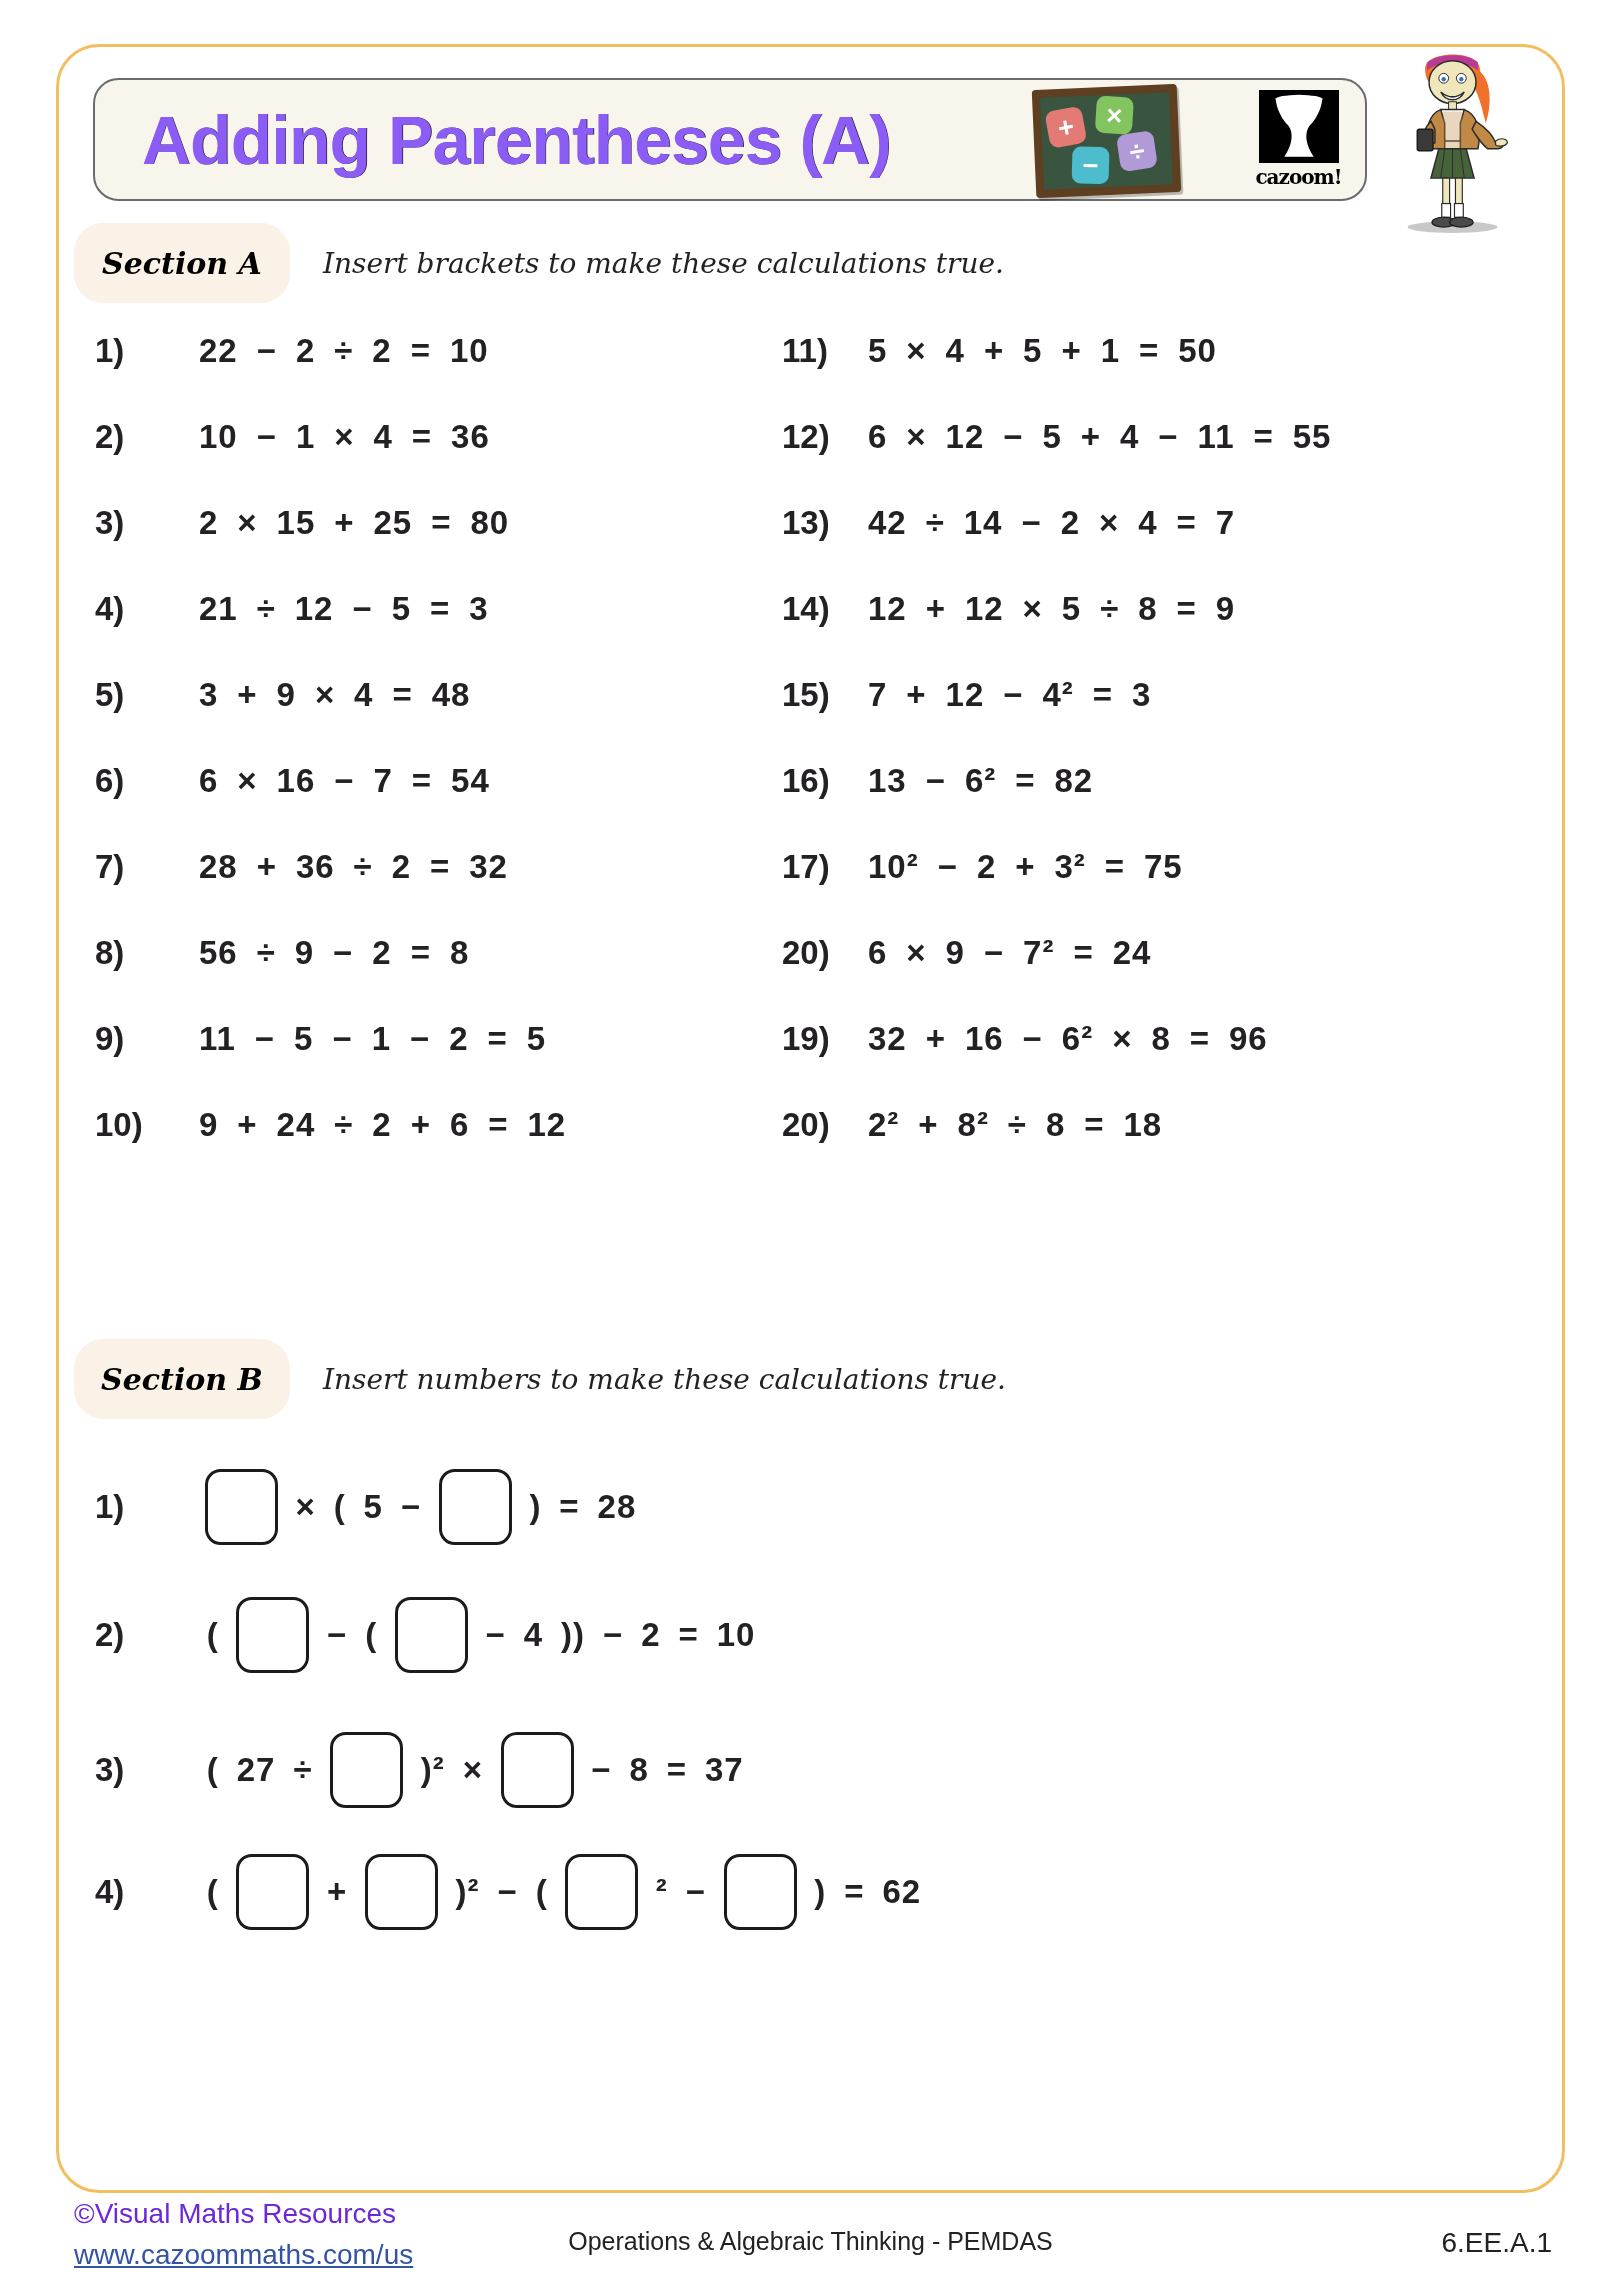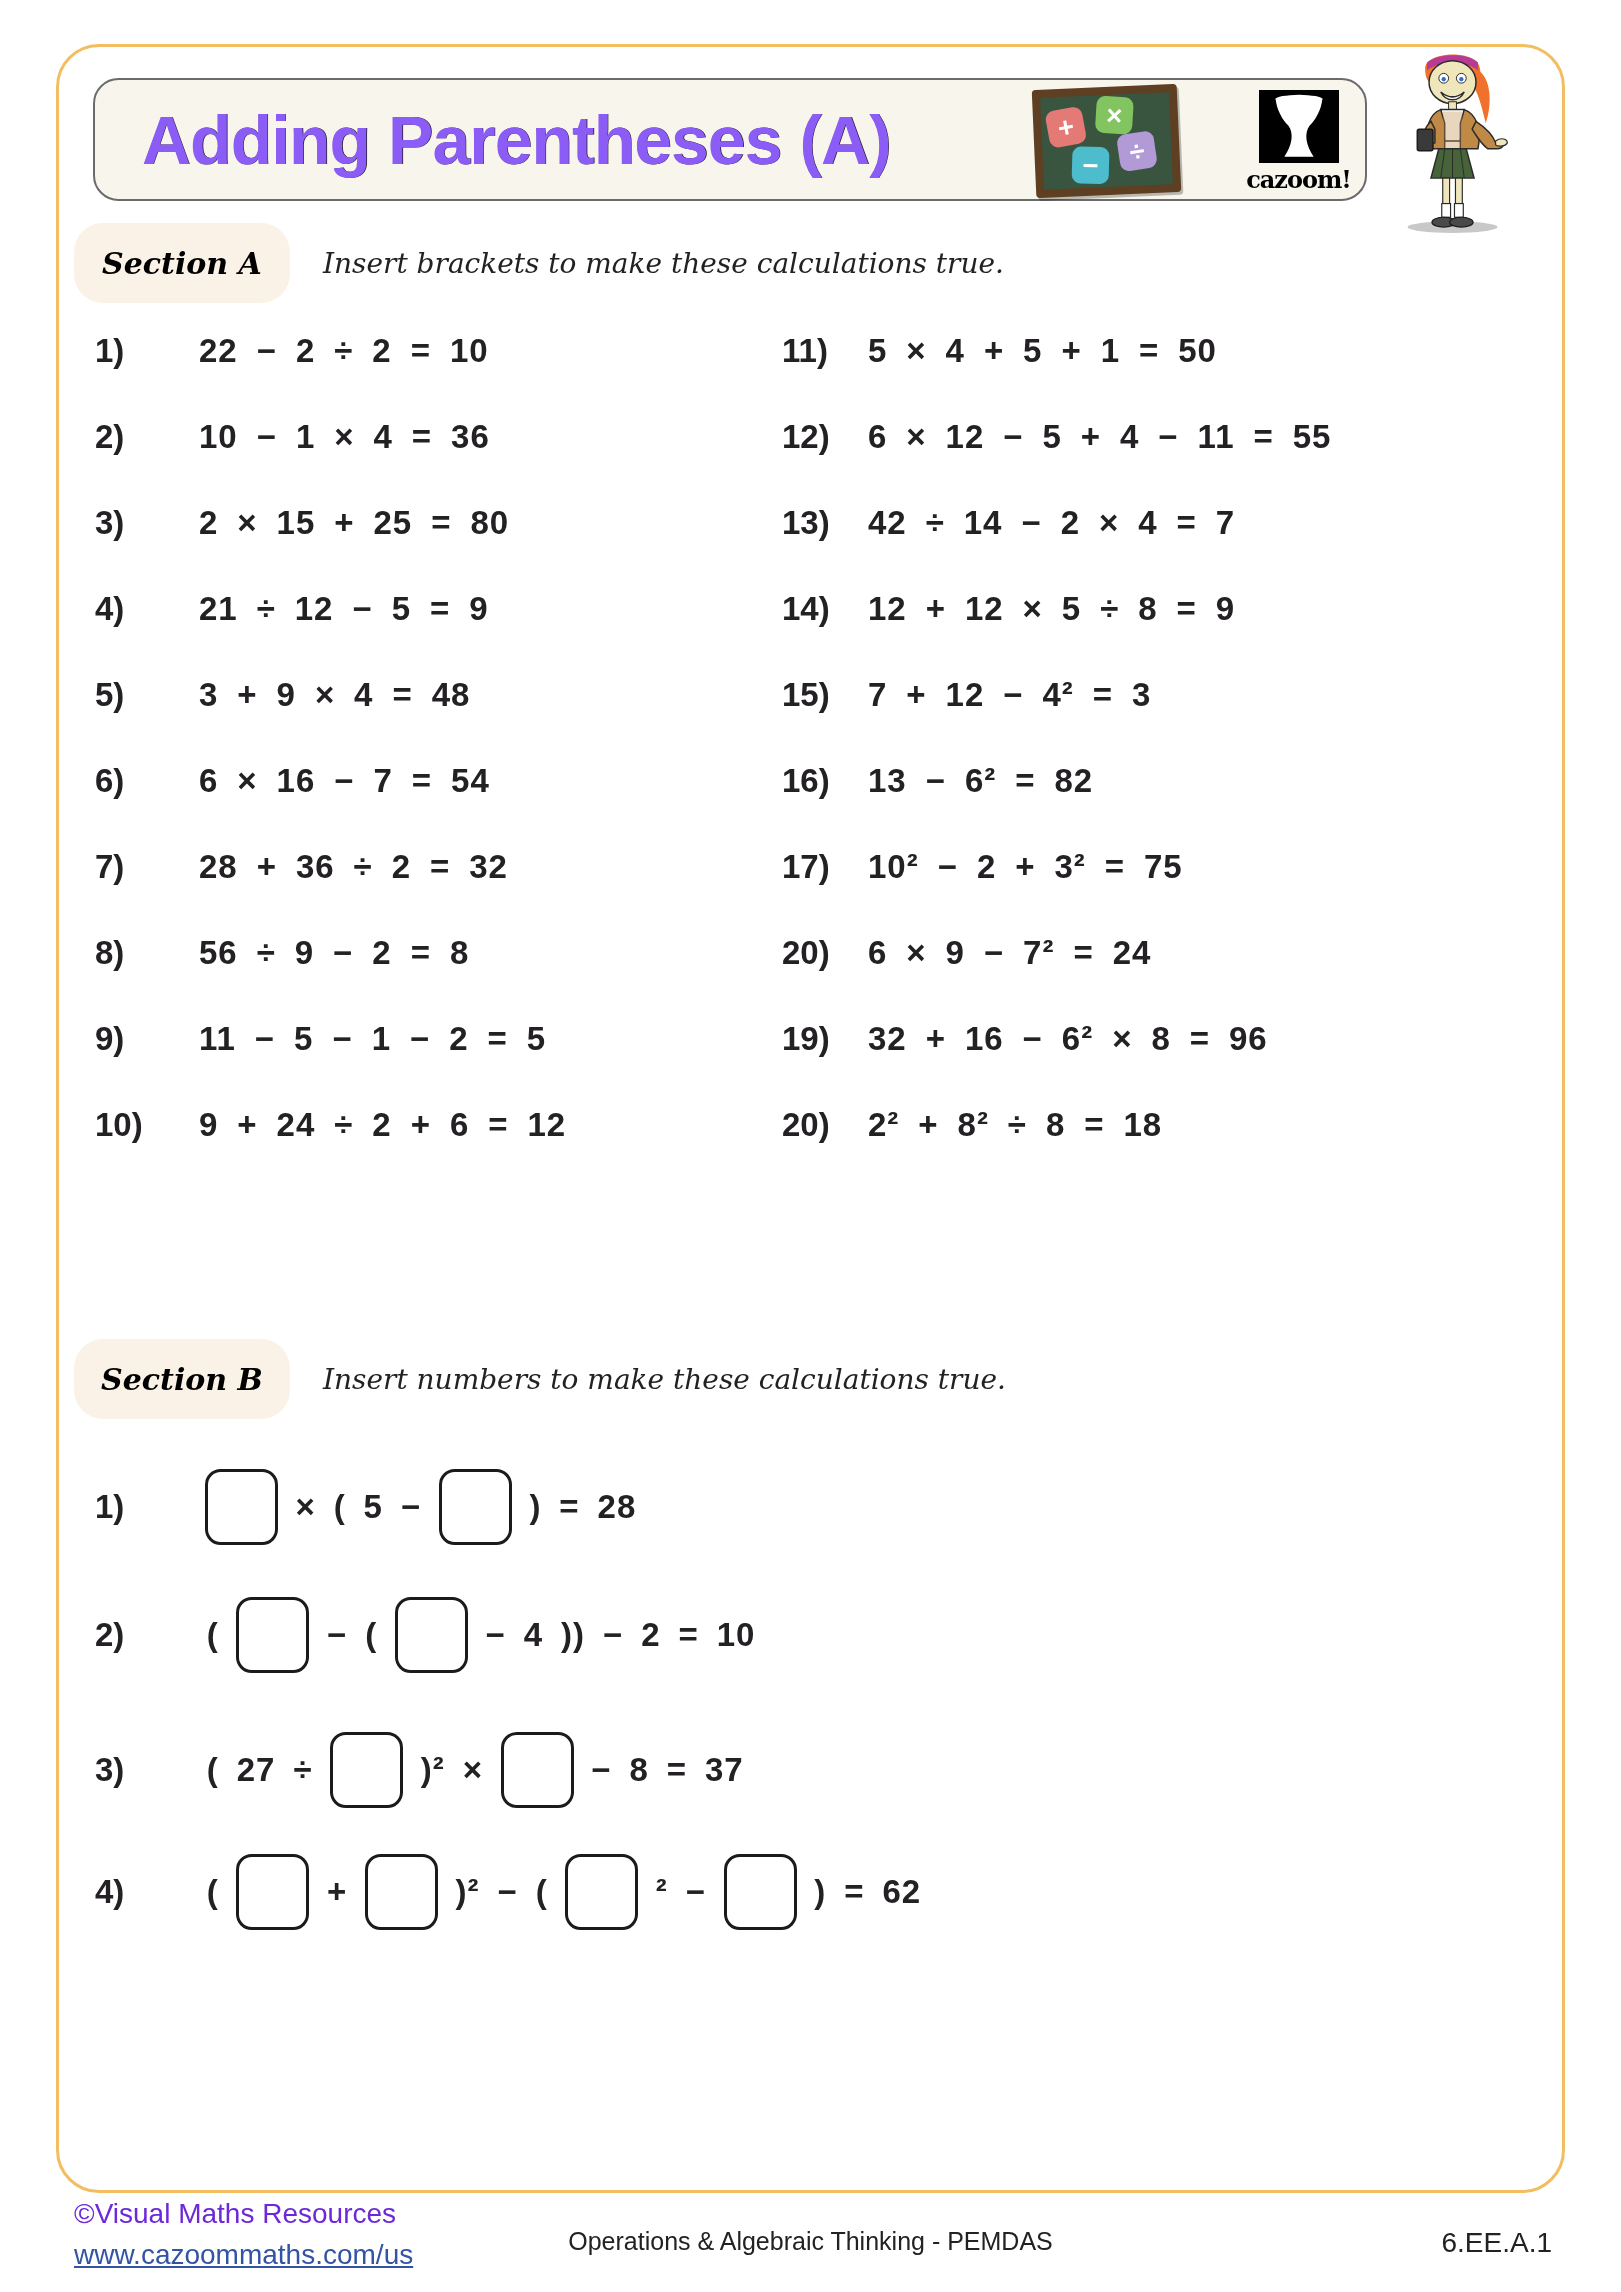--- a/index.html
+++ b/index.html
@@ -41,21 +41,21 @@
   .tile.plus   { left:5.9px;  top:11.8px; background:#E47A76; transform:rotate(-8deg); }
   .tile.times  { left:55px; top:2px;  background:#82C45F; transform:rotate(6deg); }
   .tile.minus  { left:29px; top:51px; background:#4DBCCD; transform:rotate(4deg); }
   .tile.divide { left:76px; top:39px; background:#B19AD6; transform:rotate(-6deg); }
 
   
   .logo { position:absolute; left:1135px; top:9.8px; width:137px; height:104px; text-align:center; }
   .logo .drum-box { width:80px; height:73px; background:#000; margin:0 auto; display:block; }
   .logo .logo-word {
     display:block; margin-top:2px;
-    font-family:"DejaVu Serif", serif; font-weight:bold; font-size:24px;
+    font-family:"DejaVu Serif", serif; font-weight:bold; font-size:20px;
     letter-spacing:-1px; color:#000;
   }
 
   
   .girl { position:absolute; left:1384px; top:39px; width:139px; height:196px; }
 
   
   .pill {
     position:absolute; left:74px; width:216px; height:80px;
     background:#FAF2E6; border-radius:29px;
@@ -178,21 +178,21 @@
     <div class="a-row">
       <span class="pnum">2)</span>
       <span class="peq">10 − 1 × 4 = 36</span>
     </div>
     <div class="a-row">
       <span class="pnum">3)</span>
       <span class="peq">2 × 15 + 25 = 80</span>
     </div>
     <div class="a-row">
       <span class="pnum">4)</span>
-      <span class="peq">21 ÷ 12 − 5 = 9</span>
+      <span class="peq">21 ÷ 12 − 5 = 3</span>
     </div>
     <div class="a-row">
       <span class="pnum">5)</span>
       <span class="peq">3 + 9 × 4 = 48</span>
     </div>
     <div class="a-row">
       <span class="pnum">6)</span>
       <span class="peq">6 × 16 − 7 = 54</span>
     </div>
     <div class="a-row">

